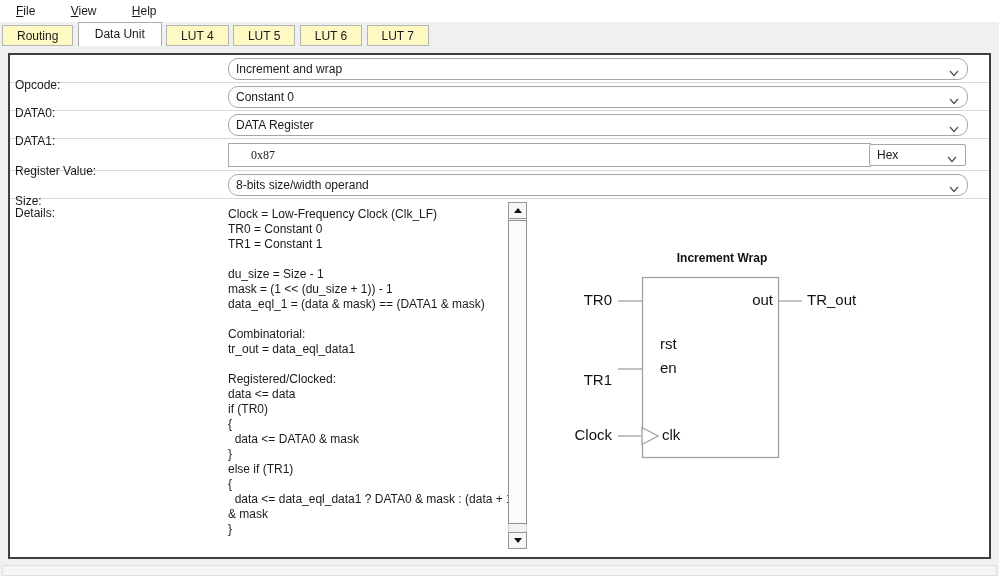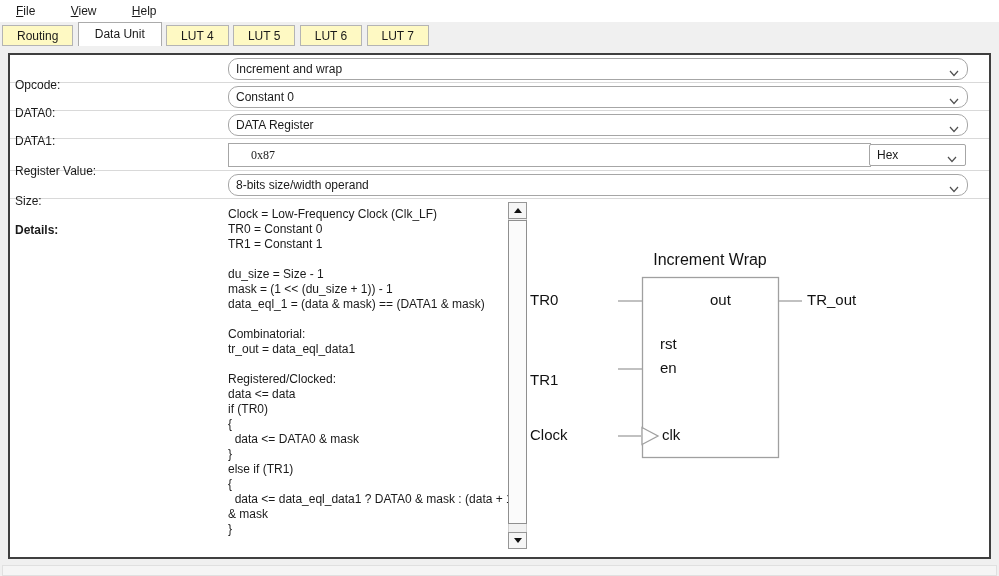--- a/index.html
+++ b/index.html
@@ -18,21 +18,21 @@
   .tab.active { margin-top:0; height:24px; line-height:23px; padding:0 16px; background:#ffffff; border:1px solid #ababab; border-bottom:none; z-index:2; }
   .tab:first-child { margin-left:2px; }
 
   
   .content { position:absolute; left:8px; top:53px; width:983px; height:506px; background:#ffffff; border:2px solid #3f3f3f; }
   .row { position:relative; height:28px; border-bottom:1px solid #d9d9d9; }
   .row.tall { height:32px; }
   .row.details-row { height:353px; border-bottom:none; }
   .rowlabel { position:absolute; left:5px; top:16px; line-height:28px; white-space:nowrap; }
   .row.tall .rowlabel { line-height:32px; }
-  .details-row .rowlabel { line-height:15px; top:24px;font-weight:bold; }
+  .details-row .rowlabel { line-height:15px; top:7px; }
 
   .combo { position:absolute; left:218px; top:3px; height:22px; background:#ffffff; border:1px solid #a6a6a6; border-radius:2px; cursor:default; }
   .combo.full { right:21px;border-radius:10px; }
   .combo-value { position:absolute; left:7px; top:0; line-height:20px; white-space:nowrap; }
   .chevron { position:absolute; right:8px; top:7px; width:10px; height:7px; }
   .textbox { position:absolute; left:218px; top:4px; width:643px; height:24px; border:1px solid #a6a6a6; background:#fff; font-family:Liberation Serif, serif; font-size:12px; color:#1a1a1a; padding:0 22px; outline:none; }
   .combo.hexbox { left:859px; width:97px; top:5px; }
 
   
   .details-text { position:absolute; left:218px; top:8px; width:296px; white-space:pre-wrap; line-height:15px; }
@@ -44,22 +44,22 @@
   .sb-btn.down { bottom:-1px; }
   .sb-thumb { position:absolute; left:-1px; top:17px; bottom:24px; width:19px; background:#fbfbfb; border:1px solid #8f8f8f; }
   .sb-arrow { width:0; height:0; border-left:4px solid transparent; border-right:4px solid transparent; }
   .sb-arrow.up { border-bottom:5px solid #111; }
   .sb-arrow.down { border-top:5px solid #111; }
 
   
   .diagram { position:absolute; inset:0; }
   .diagram svg { position:absolute; left:0; top:0; pointer-events:none; }
   .dg-text { position:absolute; font-size:15px; color:#111; white-space:nowrap; }
-  .dg-title { font-size:16px; font-weight:400; }
-  .dg-right { }
+  .dg-title { font-size:12px; font-weight:700;margin-left:12px; }
+  .dg-right { text-align:right; }
 
   
   .statusbar { position:absolute; left:2px; right:2px; top:565px; height:11px; background:#f5f5f5; border:1px solid #e0e0e0; }
 </style>
 </head>
 <body>
 
 <div class="window">
 
   <div class="menubar">

